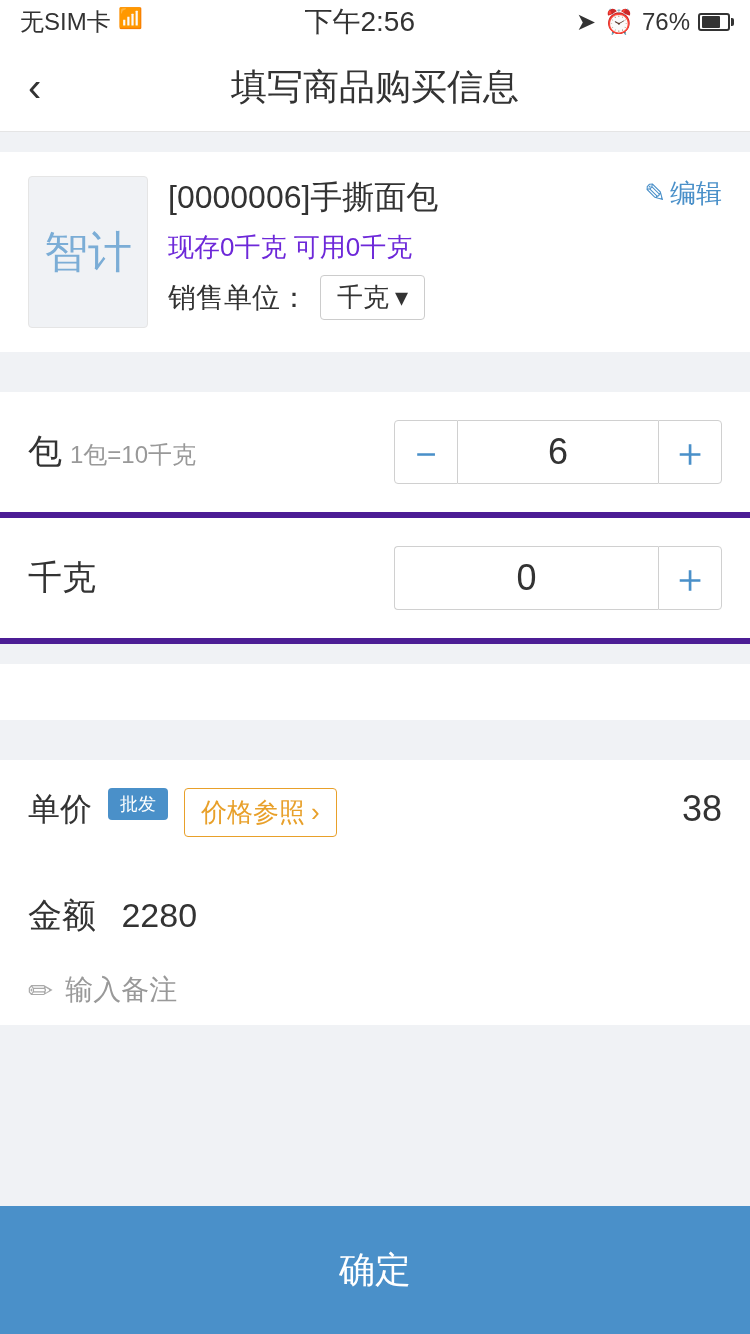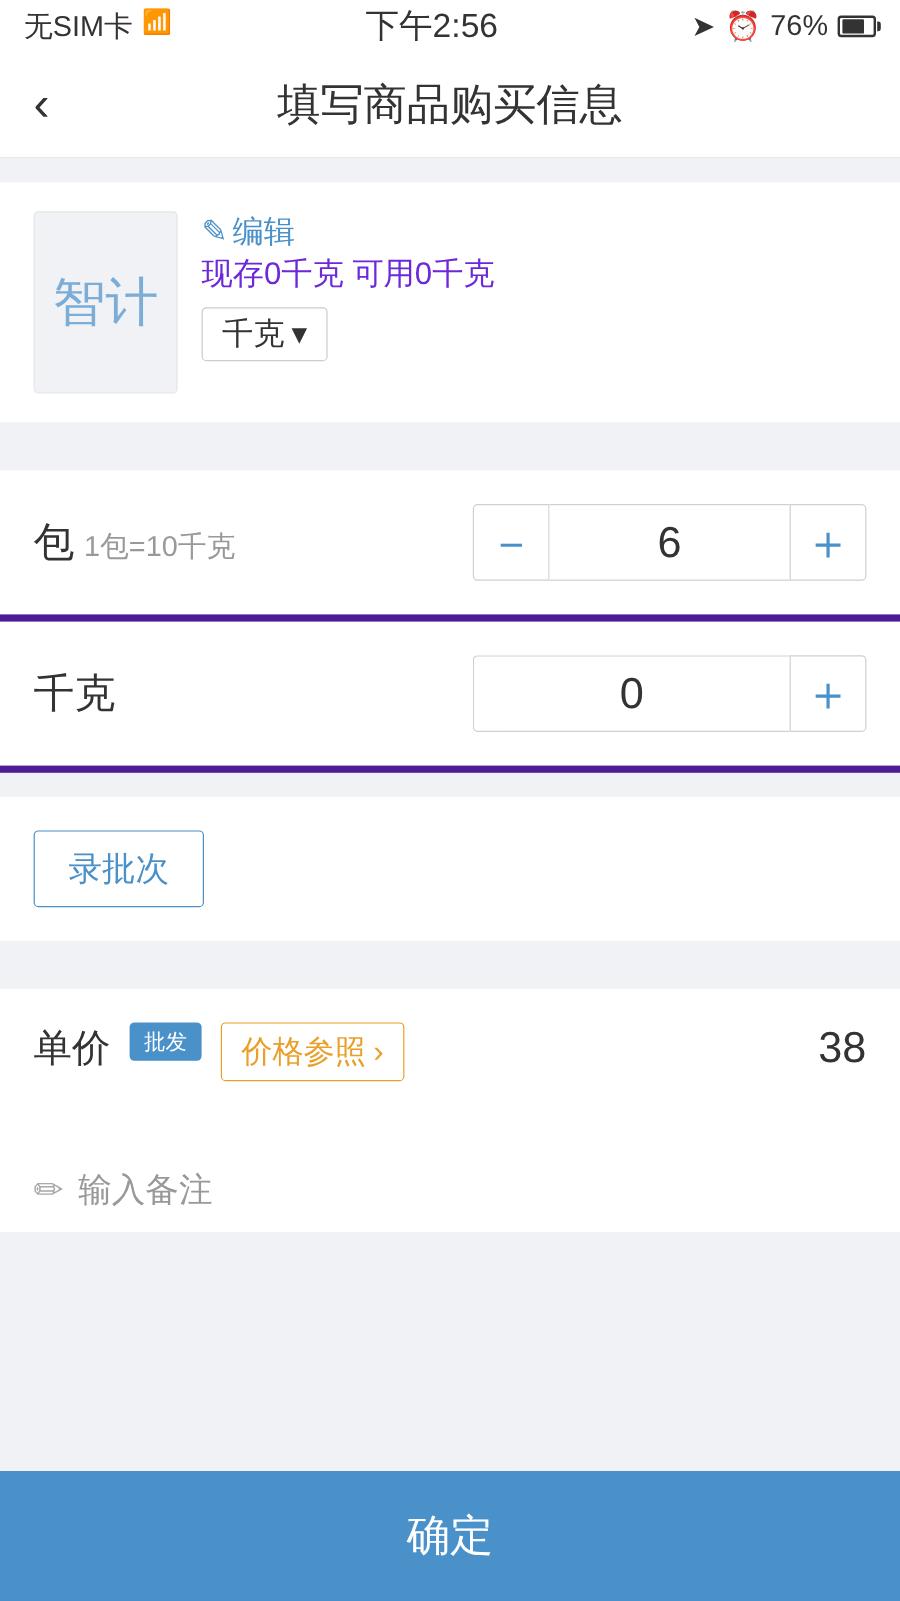--- a/index.html
+++ b/index.html
@@ -272,21 +272,21 @@
       flex: 1;
       min-height: 300px;
     }
 
     
     .confirm-btn {
       position: fixed;
       bottom: 0;
       left: 0;
       width: 750px;
-      height: 108px;
+      height: 128px;
       background: #4a90c9;
       color: #fff;
       font-size: 36px;
       display: flex;
       align-items: center;
       justify-content: center;
       cursor: pointer;
       z-index: 100;
     }
 
@@ -318,27 +318,29 @@
   <span class="nav-back">‹</span>
   <span class="nav-title">填写商品购买信息</span>
 </div>
 
 <div class="product-section">
   <div class="product-image">
     <span class="product-logo">智计</span>
   </div>
   <div class="product-info">
     <div class="product-top-row">
+      <span class="product-name">[0000006]手撕面包</span>
       <div class="edit-btn">
         <span>✎</span>
         <span>编辑</span>
       </div>
     </div>
     <div class="product-stock">现存0千克   可用0千克</div>
     <div class="product-unit-row">
+      <span>销售单位：</span>
       <div class="unit-select">
         <span>千克</span>
         <span>▾</span>
       </div>
     </div>
   </div>
 </div>
 
 <div class="separator"></div>
 
@@ -357,38 +359,41 @@
   <div class="quantity-row">
     <span class="quantity-label">千克</span>
     <div class="quantity-controls">
       <input class="qty-input-no-minus" type="text" value="0" style="">
       <div class="qty-btn qty-btn-right">＋</div>
     </div>
   </div>
 </div>
 
 <div class="summary-row">
-  <div class="record-btn">录批次</div>
 </div>
 
 <div class="separator"></div>
 
 <div class="price-section">
   <div class="price-row">
     <span class="price-label">单价</span>
     <span class="price-tag">批发</span>
     <div class="price-ref-btn">
       <span>价格参照</span>
       <span>›</span>
     </div>
     <span class="price-value">38</span>
   </div>
 </div>
 
 <div style="background:#fff; padding: 28px 28px 0 28px;">
+  <div class="amount-row">
+    <span>金额</span>
+    <span style="margin-left: 16px;">2280</span>
+  </div>
   <div class="note-row">
     <span class="note-icon">✏</span>
     <span>输入备注</span>
   </div>
 </div>
 
 <div class="bottom-area" style="min-height: 430px; background:#f0f2f5;"></div>
 
 <div class="confirm-btn">确定</div>
 

